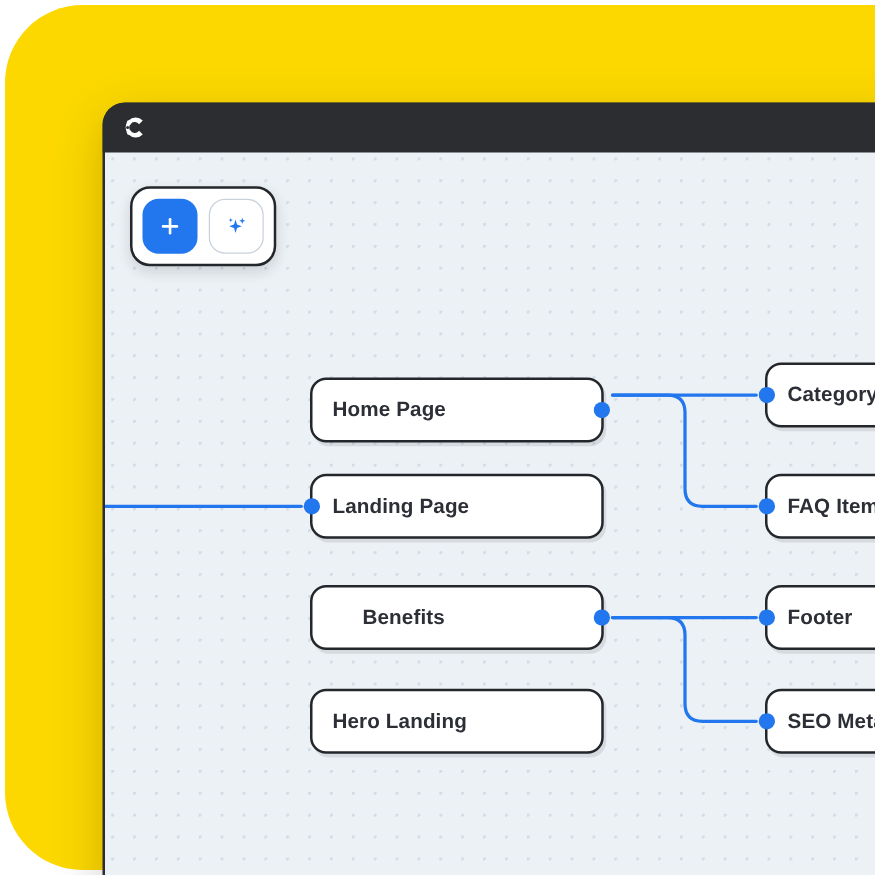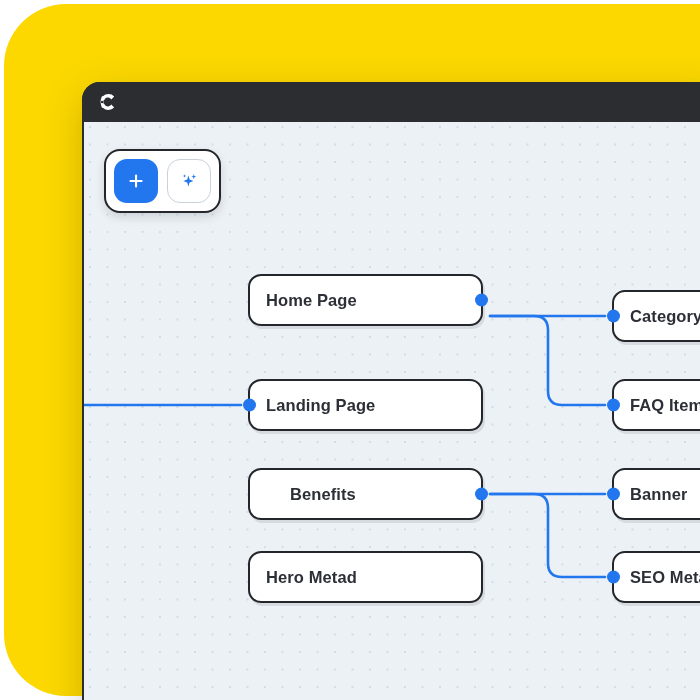--- a/index.html
+++ b/index.html
@@ -178,45 +178,45 @@
 
       <svg class="edges">
           <path d="M 0 283 L 157 283" fill="none" stroke="#2276EE" stroke-width="2.6" stroke-linecap="round"></path>
           <path d="M 406 194 L 521 194" fill="none" stroke="#2276EE" stroke-width="2.6" stroke-linecap="round"></path>
           <path d="M 406 194 L 450 194 Q 464 194 464 208 L 464 269 Q 464 283 478 283 L 521 283" fill="none" stroke="#2276EE" stroke-width="2.6" stroke-linecap="round"></path>
           <path d="M 406 372 L 521 372" fill="none" stroke="#2276EE" stroke-width="2.6" stroke-linecap="round"></path>
           <path d="M 406 372 L 450 372 Q 464 372 464 386 L 464 441 Q 464 455 478 455 L 521 455" fill="none" stroke="#2276EE" stroke-width="2.6" stroke-linecap="round"></path>
         </svg>
 
       <div id="nodes-layer">
-          <div class="node" style="left: 164px; top: 152px; width: 235px; height: 52px; text-align: right;">
+          <div class="node" style="left: 164px; top: 180px; width: 235px; height: 52px; text-align: right;">
             <div class="node-label">Home Page</div>
             <span class="port right"></span>
           </div>
           <div class="node" style="left: 164px; top: 257px; width: 235px; height: 52px; text-align: right;">
             <div class="node-label">Landing Page</div>
             <span class="port left"></span>
           </div>
           <div class="node" style="left: 164px; top: 346px; width: 235px; height: 52px; padding-left: 24px;">
             <div class="node-label">Benefits</div>
             <span class="port right"></span>
           </div>
           <div class="node" style="left: 164px; top: 429px; width: 235px; height: 52px;">
-            <div class="node-label">Hero Metad</div>
+            <div class="node-label">Hero Landing</div>
           </div>
           <div class="node" style="left: 528px; top: 168px; width: 140px; height: 52px;">
             <div class="node-label">Category P</div>
             <span class="port left"></span>
           </div>
           <div class="node" style="left: 528px; top: 257px; width: 140px; height: 52px;">
             <div class="node-label">FAQ Item</div>
             <span class="port left"></span>
           </div>
           <div class="node" style="left: 528px; top: 346px; width: 140px; height: 52px;">
-            <div class="node-label">Banner</div>
+            <div class="node-label">Footer</div>
             <span class="port left"></span>
           </div>
           <div class="node" style="left: 528px; top: 429px; width: 140px; height: 52px;">
             <div class="node-label">SEO Metad</div>
             <span class="port left"></span>
           </div>
         </div>
 
       <div class="toolbar">
         <div class="tb-btn primary">

